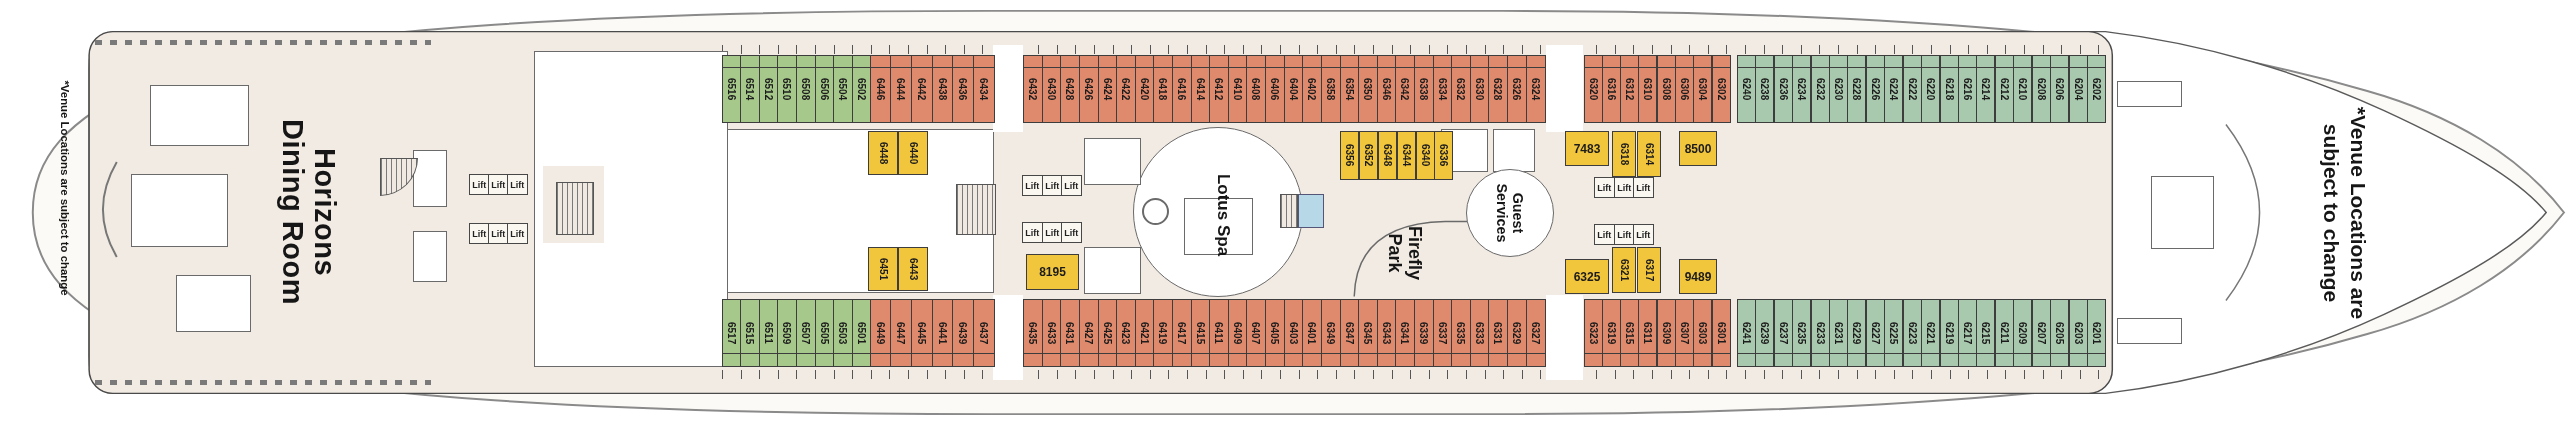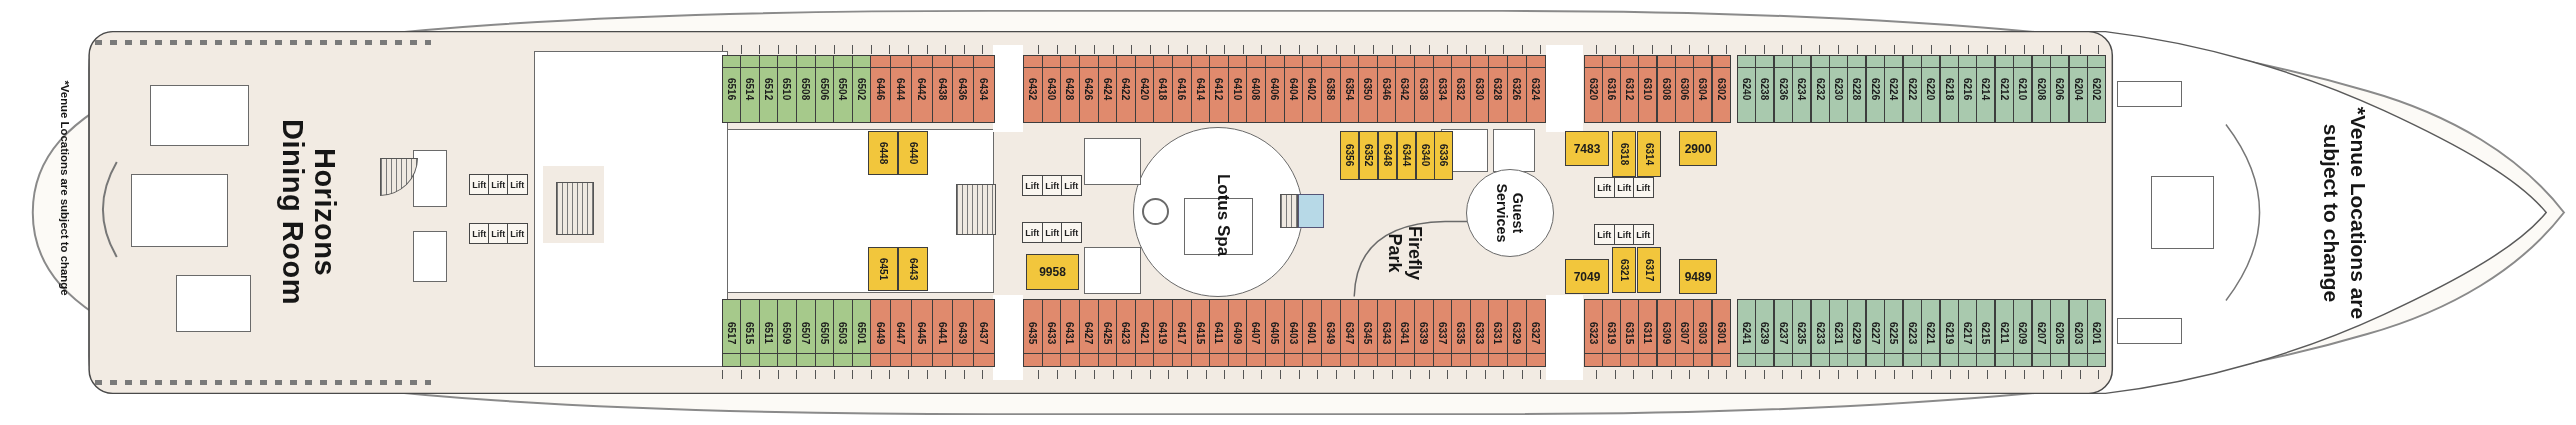--- a/index.html
+++ b/index.html
@@ -250,32 +250,32 @@
     <div class="cabin v cbot" style="left: 1995px; top: 299px; width: 19.4px; height: 68px; background-color: rgb(169, 201, 174);">6211</div>
     <div class="cabin v cbot" style="left: 2013px; top: 299px; width: 19.4px; height: 68px; background-color: rgb(169, 201, 174);">6209</div>
     <div class="cabin v cbot" style="left: 2032px; top: 299px; width: 19.4px; height: 68px; background-color: rgb(169, 201, 174);">6207</div>
     <div class="cabin v cbot" style="left: 2050px; top: 299px; width: 19.4px; height: 68px; background-color: rgb(169, 201, 174);">6205</div>
     <div class="cabin v cbot" style="left: 2069px; top: 299px; width: 19.4px; height: 68px; background-color: rgb(169, 201, 174);">6203</div>
     <div class="cabin v cbot" style="left: 2087px; top: 299px; width: 19.4px; height: 68px; background-color: rgb(169, 201, 174);">6201</div>
     <div class="cabin v " style="left: 868px; top: 131px; width: 30px; height: 44px; background-color: rgb(242, 198, 60);">6448</div>
     <div class="cabin v " style="left: 898px; top: 131px; width: 30px; height: 44px; background-color: rgb(242, 198, 60);">6440</div>
     <div class="cabin v " style="left: 868px; top: 247px; width: 30px; height: 44px; background-color: rgb(242, 198, 60);">6451</div>
     <div class="cabin v " style="left: 898px; top: 247px; width: 30px; height: 44px; background-color: rgb(242, 198, 60);">6443</div>
-    <div class="cabin hh " style="left: 1026px; top: 254px; width: 53px; height: 36px; background-color: rgb(242, 198, 60);">9958</div>
+    <div class="cabin hh " style="left: 1026px; top: 254px; width: 53px; height: 36px; background-color: rgb(242, 198, 60);">8195</div>
     <div class="cabin v " style="left: 1340px; top: 131px; width: 19px; height: 49px; background-color: rgb(242, 198, 60);">6356</div>
     <div class="cabin v " style="left: 1359px; top: 131px; width: 19px; height: 49px; background-color: rgb(242, 198, 60);">6352</div>
     <div class="cabin v " style="left: 1378px; top: 131px; width: 19px; height: 49px; background-color: rgb(242, 198, 60);">6348</div>
     <div class="cabin v " style="left: 1397px; top: 131px; width: 19px; height: 49px; background-color: rgb(242, 198, 60);">6344</div>
     <div class="cabin v " style="left: 1416px; top: 131px; width: 19px; height: 49px; background-color: rgb(242, 198, 60);">6340</div>
     <div class="cabin v " style="left: 1434px; top: 131px; width: 19px; height: 49px; background-color: rgb(242, 198, 60);">6336</div>
     <div class="cabin hh " style="left: 1565px; top: 131px; width: 44px; height: 35px; background-color: rgb(242, 198, 60);">7483</div>
     <div class="cabin v " style="left: 1612px; top: 131px; width: 24px; height: 46px; background-color: rgb(242, 198, 60);">6318</div>
     <div class="cabin v " style="left: 1637px; top: 131px; width: 24px; height: 46px; background-color: rgb(242, 198, 60);">6314</div>
-    <div class="cabin hh " style="left: 1679px; top: 131px; width: 38px; height: 35px; background-color: rgb(242, 198, 60);">2900</div>
-    <div class="cabin hh " style="left: 1565px; top: 259px; width: 44px; height: 35px; background-color: rgb(242, 198, 60);">7049</div>
+    <div class="cabin hh " style="left: 1679px; top: 131px; width: 38px; height: 35px; background-color: rgb(242, 198, 60);">8500</div>
+    <div class="cabin hh " style="left: 1565px; top: 259px; width: 44px; height: 35px; background-color: rgb(242, 198, 60);">6325</div>
     <div class="cabin v " style="left: 1612px; top: 247px; width: 24px; height: 46px; background-color: rgb(242, 198, 60);">6321</div>
     <div class="cabin v " style="left: 1637px; top: 247px; width: 24px; height: 46px; background-color: rgb(242, 198, 60);">6317</div>
     <div class="cabin hh " style="left: 1679px; top: 259px; width: 38px; height: 35px; background-color: rgb(242, 198, 60);">9489</div>
     <div class="lift" style="left: 469px; top: 174px; width: 20.5px; height: 21px;">Lift</div>
     <div class="lift" style="left: 488px; top: 174px; width: 20.5px; height: 21px;">Lift</div>
     <div class="lift" style="left: 507px; top: 174px; width: 20.5px; height: 21px;">Lift</div>
     <div class="lift" style="left: 469px; top: 223px; width: 20.5px; height: 21px;">Lift</div>
     <div class="lift" style="left: 488px; top: 223px; width: 20.5px; height: 21px;">Lift</div>
     <div class="lift" style="left: 507px; top: 223px; width: 20.5px; height: 21px;">Lift</div>
     <div class="lift" style="left: 1022px; top: 175px; width: 20.5px; height: 21px;">Lift</div>

